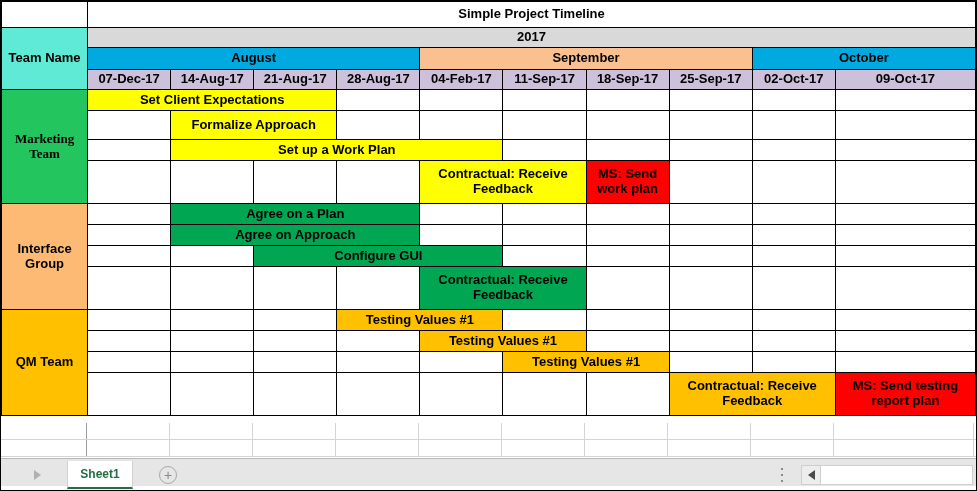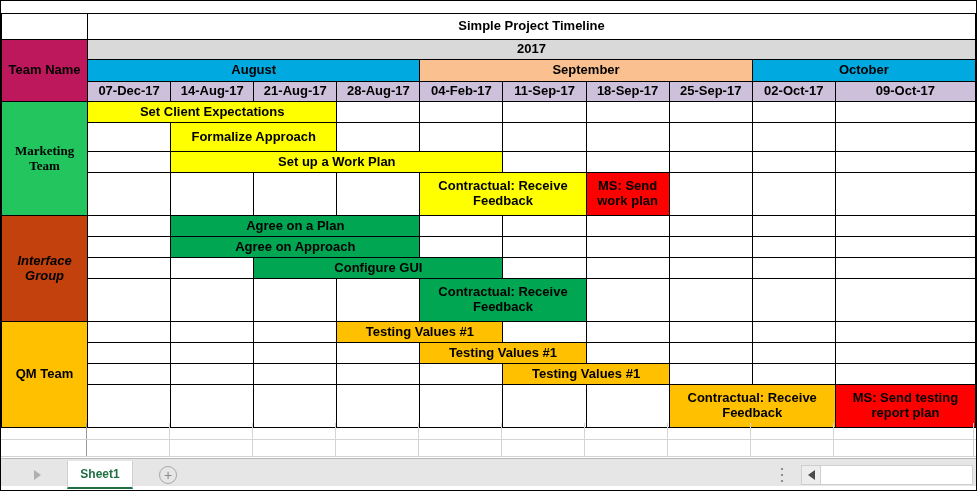--- a/index.html
+++ b/index.html
@@ -5,21 +5,21 @@
   html,body{margin:0;padding:0;}
   body{
     width:977px;height:491px;overflow:hidden;
     background:#ffffff;
     font-family:"Liberation Sans", sans-serif;
     -webkit-font-smoothing:none;
   }
   #app{position:relative;width:977px;height:491px;box-sizing:border-box;border:1px solid #000;background:#fff;}
 
   
-  #grid{position:absolute;left:0;top:12px;width:975px;height:456px;box-sizing:border-box;overflow:hidden;background:#fff;}
+  #grid{position:absolute;left:0;top:0;width:975px;height:456px;box-sizing:border-box;overflow:hidden;background:#fff;}
   table.sheet{border-collapse:collapse;table-layout:fixed;width:975px;}
   table.sheet td{
     border:1px solid #000;
     padding:0 2px;
     text-align:center;
     vertical-align:middle;
     font-size:13px;
     font-weight:bold;
     color:#000;
     overflow:hidden;
@@ -30,25 +30,25 @@
 
   
   td.title{font-size:16px;font-weight:bold;background:#fff;border:none;border-bottom:2px solid #1f6f43;}
   td.corner-top{border:none;background:#fff;}
 
   
   td.year{background:#D9D9D9;font-size:13px;border:1px solid #000;}
   td.mon-blue{background:#00A9E0;font-size:14px;}
   td.mon-peach{background:#FAC090;font-size:14px;}
   td.datehdr{background:#CCC0DA;font-weight:normal;font-size:13px;color:#1a1a1a;}
-  td.teamname{background:#be185d;font-size:14px;font-weight:bold;}
+  td.teamname{background:#5eead4;font-size:14px;font-weight:bold;}
 
   
   td.team-yellow{background:#22c55e;font-size:14px;font-family:Liberation Serif, serif;}
-  td.team-green{background:#c2410c;font-size:14px;font-style:italic;}
+  td.team-green{background:#fdba74;font-size:14px;}
   td.team-orange{background:#FFC000;font-size:14px;}
 
   
   td.bar-yellow{background:#FFFF00;}
   td.bar-green{background:#00A651;}
   td.bar-orange{background:#FFC000;}
   td.bar-red{background:#FF0000;}
 
   td.tall{font-size:13px;}
 

